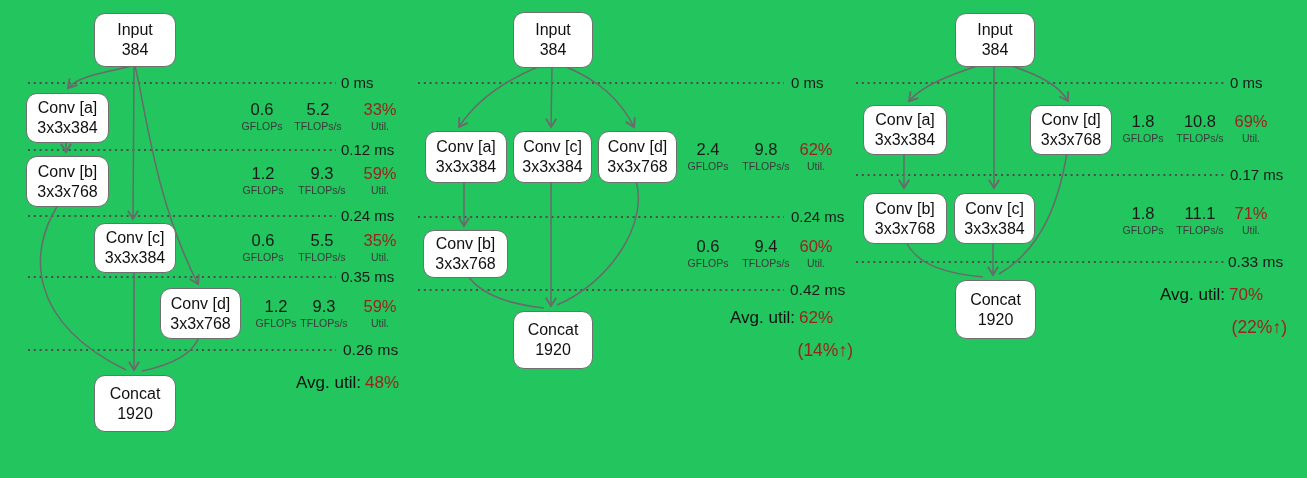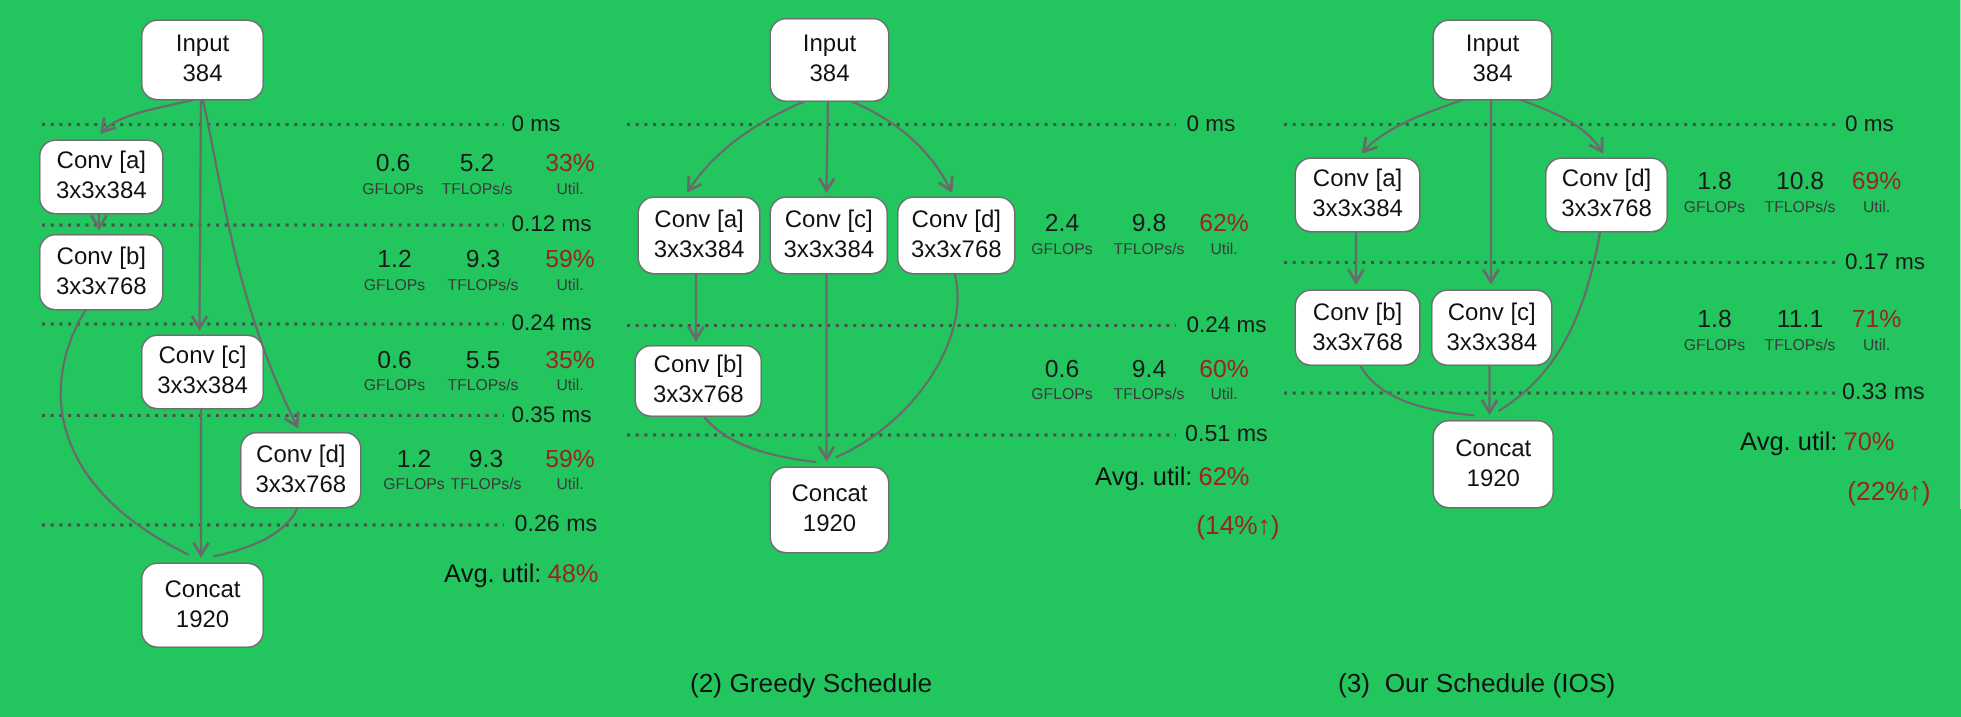--- a/index.html
+++ b/index.html
@@ -198,21 +198,21 @@
     <div>Conv [b]</div>
     <div>3x3x768</div>
   </div>
   <div class="node" style="left:513px;top:311px;width:78px;height:56px">
     <div>Concat</div>
     <div>1920</div>
   </div>
 
   <div class="tlabel" style="left:791px;top:73px">0 ms</div>
   <div class="tlabel" style="left:791px;top:207px">0.24 ms</div>
-  <div class="tlabel bold" style="left:790px;top:280px">0.51 ms</div>
+  <div class="tlabel bold" style="left:790px;top:280px">0.42 ms</div>
 
   <div class="stat" style="left:708px;top:140px">
     <div class="v">2.4</div>
     <div class="l">GFLOPs</div>
   </div>
   <div class="stat" style="left:766px;top:140px">
     <div class="v">9.8</div>
     <div class="l">TFLOPs/s</div>
   </div>
   <div class="stat util" style="left:816px;top:140px">
@@ -231,21 +231,20 @@
   <div class="stat util" style="left:816px;top:237px">
     <div class="v">60%</div>
     <div class="l">Util.</div>
   </div>
 
   <div class="avg" style="right:474px;top:308px">
     <span>Avg. util:</span><span class="val">62%</span>
   </div>
   <div class="imp" style="right:454px;top:340px">(14%↑)</div>
 
-  <div class="caption" style="left:460px;top:445px">(2) Greedy Schedule</div>
 
   <div class="node" style="left:955px;top:13px;width:78px;height:52px">
     <div>Input</div>
     <div>384</div>
   </div>
   <div class="node" style="left:863px;top:105px;width:82px;height:48px">
     <div>Conv [a]</div>
     <div>3x3x384</div>
   </div>
   <div class="node" style="left:1030px;top:105px;width:80px;height:48px">
@@ -293,15 +292,14 @@
   <div class="stat util" style="left:1251px;top:204px">
     <div class="v">71%</div>
     <div class="l">Util.</div>
   </div>
 
   <div class="avg" style="right:44px;top:285px">
     <span>Avg. util:</span><span class="val">70%</span>
   </div>
   <div class="imp" style="right:20px;top:317px">(22%↑)</div>
 
-  <div class="caption" style="left:892px;top:445px">(3)  Our Schedule (IOS)</div>
 
 </div>
 
 </body></html>

